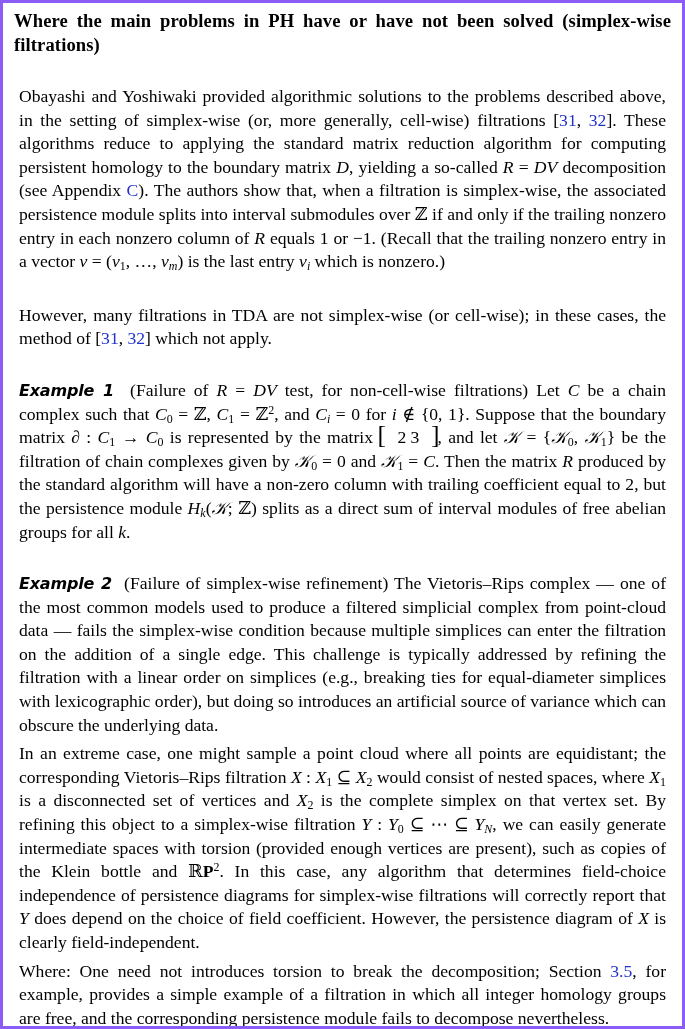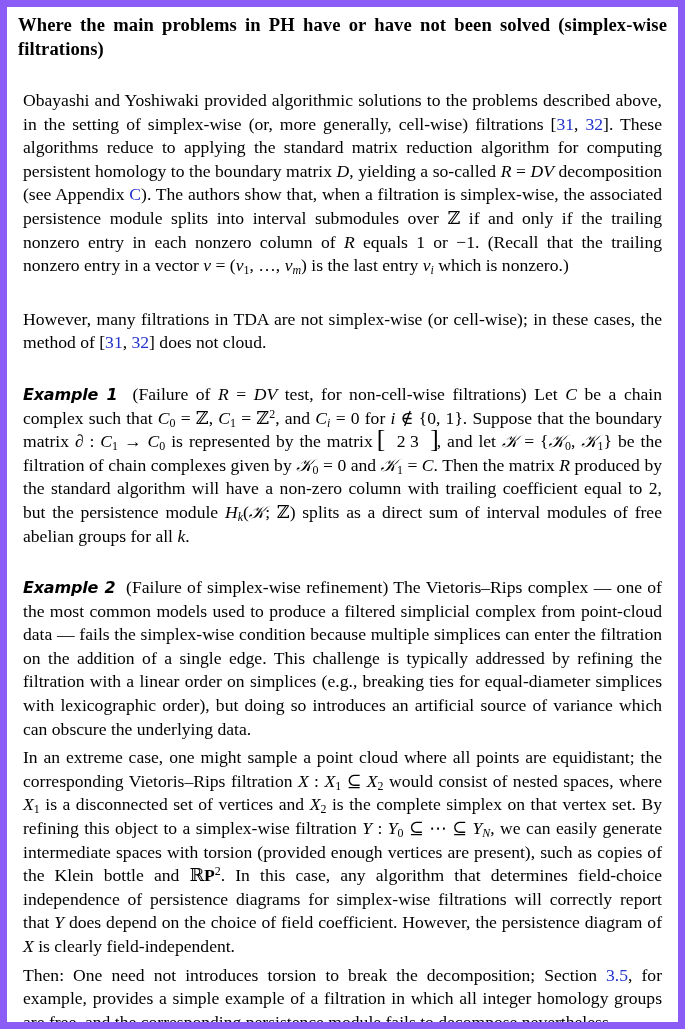--- a/index.html
+++ b/index.html
@@ -10,21 +10,21 @@
   body {
     font-family: "Liberation Serif", "DejaVu Serif", serif;
     color: #000000;
   }
   #page {
     position: relative;
     width: 685px;
     height: 1029px;
     box-sizing: border-box;
     background: #ffffff;
-    border: 7px solid #8b5cf6;
+    border: 3px solid #8b5cf6;
     overflow: hidden;
   }
   #page-inner {
     box-sizing: border-box;
     padding: 6px 11px 0 11px;
   }
   .sec-title {
     font-family: "Liberation Serif", "DejaVu Serif", serif;
     font-weight: bold;
     font-size: 18.6px;
@@ -106,28 +106,28 @@
   <div id="page-inner">
 
     <h2 class="sec-title">Where the main problems in PH have or have not been solved (simplex-wise filtrations)</h2>
 
     <div class="gap-lg"></div>
 
     <p class="body"><span>Obayashi and Yoshiwaki provided algorithmic solutions to the problems described above, in the setting of simplex-wise (or, more generally, cell-wise) filtrations [</span><a class="lnk" href="#">31</a><span>, </span><a class="lnk" href="#">32</a><span>]. These algorithms reduce to applying the standard matrix reduction algorithm for computing persistent homology to the boundary matrix </span><span class="m">D</span><span>, yielding a so-called </span><span class="nb"><span class="m">R</span><span class="mup"> = </span><span class="m">DV</span></span><span> decomposition (see Appendix </span><a class="lnk" href="#">C</a><span>). The authors show that, when a filtration is simplex-wise, the associated persistence module splits into interval submodules over </span><span class="bb">ℤ</span><span> if and only if the trailing nonzero entry in each nonzero column of </span><span class="m">R</span><span> equals 1 or −1. (Recall that the trailing nonzero entry in a vector </span><span class="m">v</span><span> = (</span><span class="nb"><span class="m">v</span><sub class="up">1</sub></span><span>, …, </span><span class="nb"><span class="m">v</span><sub>m</sub></span><span>) is the last entry </span><span class="nb"><span class="m">v</span><sub>i</sub></span><span> which is nonzero.)</span></p>
 
     <div class="gap-lg"></div>
 
-    <p class="body"><span>However, many filtrations in TDA are not simplex-wise (or cell-wise); in these cases, the method of [</span><a class="lnk" href="#">31</a><span>, </span><a class="lnk" href="#">32</a><span>] does not cloud.</span></p>
+    <p class="body"><span>However, many filtrations in TDA are not simplex-wise (or cell-wise); in these cases, the method of [</span><a class="lnk" href="#">31</a><span>, </span><a class="lnk" href="#">32</a><span>] which not apply.</span></p>
 
     <div class="gap-md"></div>
 
     <p class="body"><span class="ex-label">Example 1</span>&nbsp;&nbsp;<span>(</span><span class="it">Failure of </span><span class="m">R</span><span class="it"> = </span><span class="m">DV</span><span class="it"> test, for non-cell-wise filtrations</span><span>)</span><span>  Let </span><span class="m">C</span><span> be a chain complex such that </span><span class="nb"><span class="m">C</span><sub class="up">0</sub><span class="mup"> = </span><span class="bb">ℤ</span></span><span>, </span><span class="nb"><span class="m">C</span><sub class="up">1</sub><span class="mup"> = </span><span class="bb">ℤ</span><sup class="up">2</sup></span><span>, and </span><span class="nb"><span class="m">C</span><sub>i</sub><span class="mup"> = 0 for </span></span><span class="m">i</span><span class="mup"> ∉ </span><span class="mup">{0, 1}</span><span>. Suppose that the boundary matrix </span><span class="nb"><span class="m">∂</span><span class="mup"> : </span><span class="m">C</span><sub class="up">1</sub><span class="mup"> → </span><span class="m">C</span><sub class="up">0</sub></span><span> is represented by the matrix </span><span class="mat">2  3</span><span>, and let </span><span class="nb"><span class="cal">𝒦</span><span class="mup"> = </span><span class="mup">{</span><span class="cal">𝒦</span><sub class="up">0</sub><span class="mup">, </span><span class="cal">𝒦</span><sub class="up">1</sub><span class="mup">}</span></span><span> be the filtration of chain complexes given by </span><span class="nb"><span class="cal">𝒦</span><sub class="up">0</sub><span class="mup"> = 0 and </span></span><span class="nb"><span class="cal">𝒦</span><sub class="up">1</sub><span class="mup"> = </span><span class="m">C</span></span><span>. Then the matrix </span><span class="m">R</span><span> produced by the standard algorithm will have a non-zero column with trailing coefficient equal to 2, but the persistence module </span><span class="nb"><span class="m">H</span><sub>k</sub><span class="mup">(</span><span class="cal">𝒦</span><span class="mup">; </span><span class="bb">ℤ</span><span class="mup">)</span></span><span> splits as a direct sum of interval modules of free abelian groups for all </span><span class="m">k</span><span>.</span></p>
 
     <div class="gap-md"></div>
 
     <p class="body"><span class="ex-label">Example 2</span>&nbsp;&nbsp;<span class="it">(Failure of simplex-wise refinement)</span><span> The Vietoris–Rips complex — one of the most common models used to produce a filtered simplicial complex from point-cloud data — fails the simplex-wise condition because multiple simplices can enter the filtration on the addition of a single edge. This challenge is typically addressed by refining the filtration with a linear order on simplices (e.g., breaking ties for equal-diameter simplices with lexicographic order), but doing so introduces an artificial source of variance which can obscure the underlying data.</span></p>
 
     <p class="body"><span>In an extreme case, one might sample a point cloud where all points are equidistant; the corresponding Vietoris–Rips filtration </span><span class="nb"><span class="m">X</span><span class="mup"> : </span><span class="m">X</span><sub class="up">1</sub><span class="mup"> ⊆ </span><span class="m">X</span><sub class="up">2</sub></span><span> would consist of nested spaces, where </span><span class="nb"><span class="m">X</span><sub class="up">1</sub></span><span> is a disconnected set of vertices and </span><span class="nb"><span class="m">X</span><sub class="up">2</sub></span><span> is the complete simplex on that vertex set. By refining this object to a simplex-wise filtration </span><span class="nb"><span class="m">Y</span><span class="mup"> : </span><span class="m">Y</span><sub class="up">0</sub><span class="mup"> ⊆ </span><span class="mup">⋯</span><span class="mup"> ⊆ </span><span class="m">Y</span><sub>N</sub></span><span>, we can easily generate intermediate spaces with torsion (provided enough vertices are present), such as copies of the Klein bottle and </span><span class="nb"><span class="bb">ℝ</span><span class="bold-up">P</span><sup class="up">2</sup></span><span>. In this case, any algorithm that determines field-choice independence of persistence diagrams for simplex-wise filtrations will correctly report that </span><span class="m">Y</span><span> does depend on the choice of field coefficient. However, the persistence diagram of </span><span class="m">X</span><span> is clearly field-independent.</span></p>
 
-    <p class="body"><span class="it">Then:</span><span> One need not introduces torsion to break the decomposition; Section </span><a class="lnk" href="#">3.5</a><span>, for example, provides a simple example of a filtration in which all integer homology groups are free, and the corresponding persistence module fails to decompose nevertheless.</span></p>
+    <p class="body"><span class="it">Where:</span><span> One need not introduces torsion to break the decomposition; Section </span><a class="lnk" href="#">3.5</a><span>, for example, provides a simple example of a filtration in which all integer homology groups are free, and the corresponding persistence module fails to decompose nevertheless.</span></p>
 
   </div>
 </div>
 
 </body></html>

